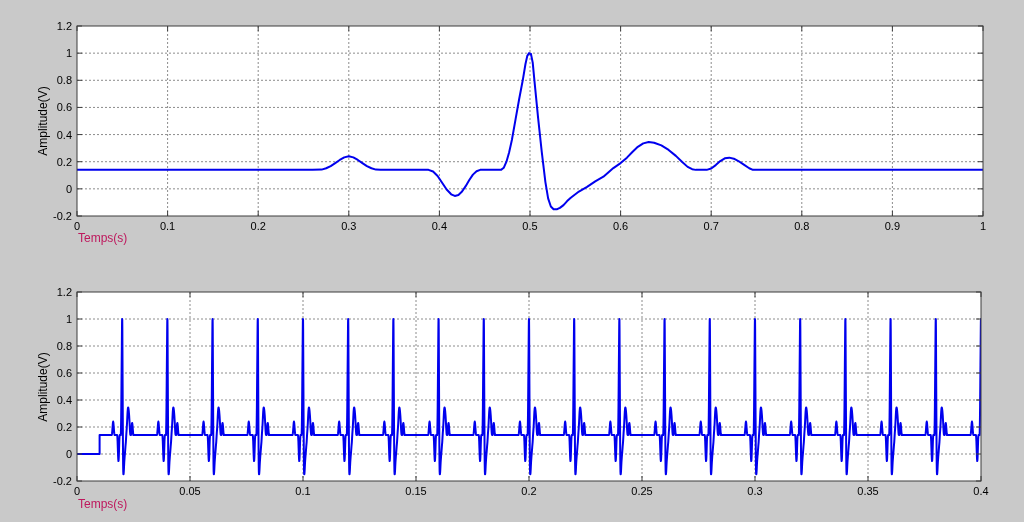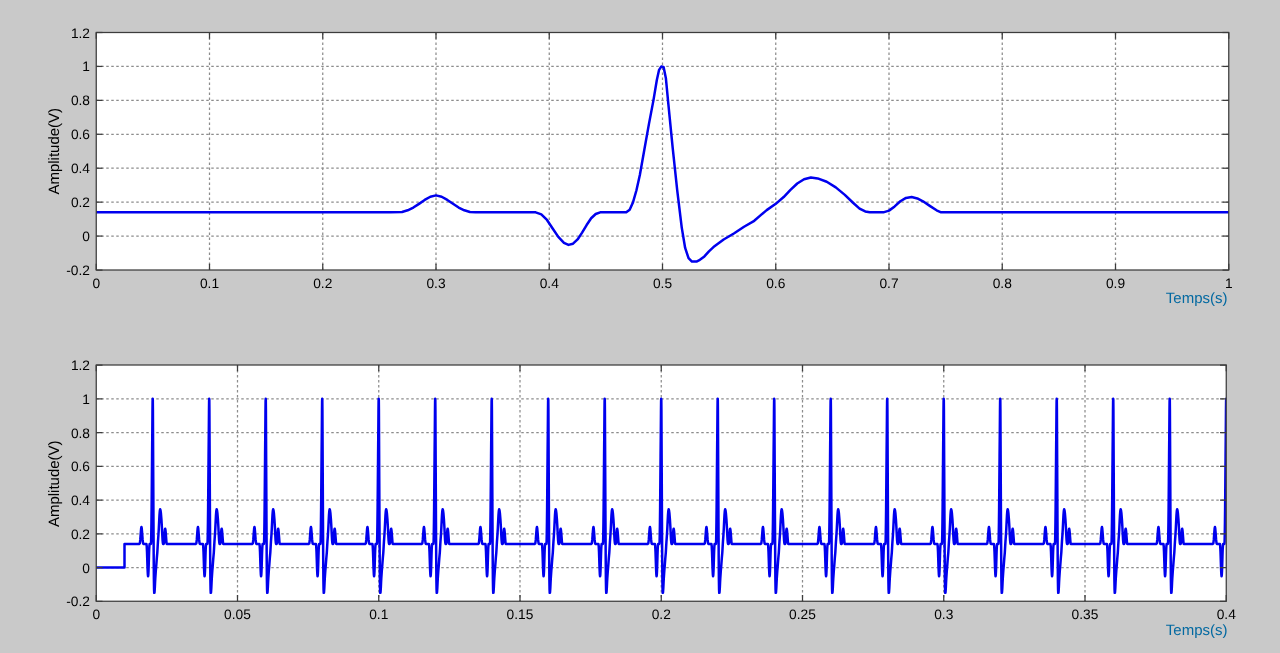--- a/index.html
+++ b/index.html
@@ -7,22 +7,22 @@
     width:1024px;height:522px;overflow:hidden;
     background:#c9c9c9;
     font-family:"Liberation Sans",sans-serif;
   }
   .figure{position:relative;width:1024px;height:522px;}
   .chart{position:absolute;left:0;width:1024px;height:261px;}
   #chart0{top:0;}
   #chart1{top:261px;}
   .chart svg{position:absolute;left:0;top:0;display:block;}
   .xlabel{
-    position:absolute;left:78px;width:904px;text-align:right;
-    font-size:12px;color:#0369a1;
+    position:absolute;left:78px;width:904px;text-align:left;
+    font-size:12px;color:#be185d;
   }
   #chart0 .xlabel{top:231px;}
   #chart1 .xlabel{top:236px;}
   .ylabel{
     position:absolute;left:43px;white-space:nowrap;
     transform:translate(-50%,-50%) rotate(-90deg);
     font-size:12px;color:#000;
   }
   #chart0 .ylabel{top:121px;}
   #chart1 .ylabel{top:126px;}

